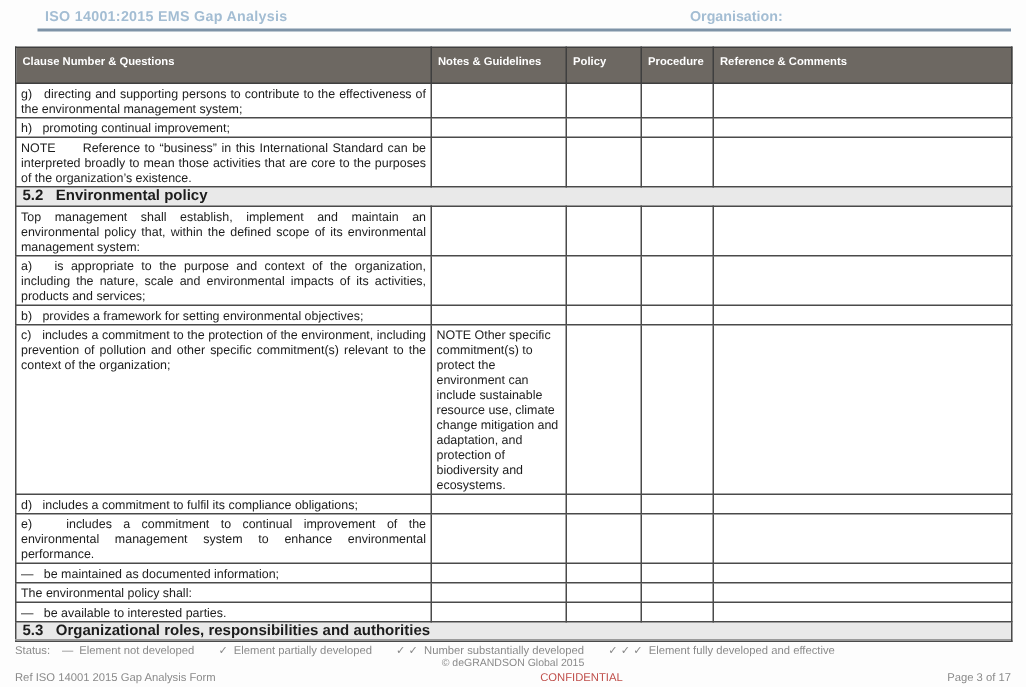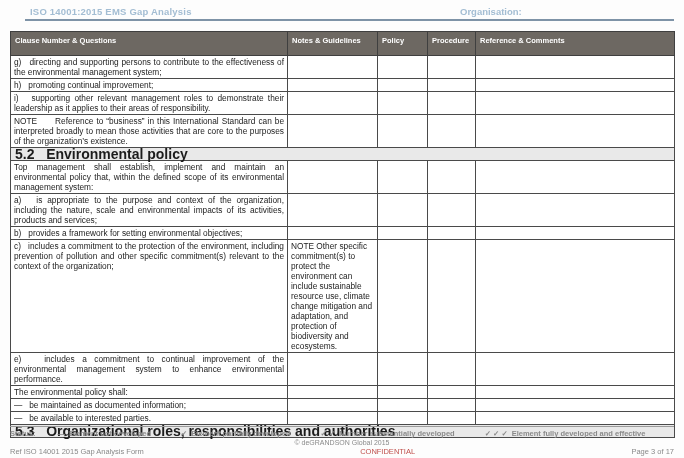--- a/index.html
+++ b/index.html
@@ -37,29 +37,29 @@
     border: 1px solid #3f3f3f; padding: 4px 4px; height: 24px; vertical-align: top;
   }
   table.gap td {
     border: 1px solid #4a4a4a;
     font-size: 8.3px; line-height: 10px; color: #1c1c1c;
     padding: 1px 3px; vertical-align: top; background: #ffffff;
   }
   td.q-cell { text-align: justify; }
   td.notes-cell { font-size: 6px; line-height: 8px; color: #333; padding: 2px 3px; }
   tr.section-row td {
-    background: #e9e9e9; font-weight: bold; font-size: 14px; padding: 1px 4px; margin-top: 48px;
+    background: #e9e9e9; font-weight: bold; font-size: 10px; padding: 1px 4px; margin-top: 48px;
   }
 
   
   .doc-footer { position: absolute; left: 10px; right: 10px; bottom: 2px; }
   .footer-rule { height: 1px; background: #9a9a9a; margin-bottom: 2px; }
   .status-line {
     font-size: 7.5px; color: #8a8a8a; white-space: nowrap;
-    display: flex; align-items: baseline; gap: 16px; font-weight: bold;
+    display: flex; align-items: baseline; gap: 2px;
   }
   .status-line .lbl { margin-right: 6px; }
   .legend-item { margin-right: 14px; }
   .legend-item .marks { margin-right: 4px; }
   .copyright { text-align: center; font-size: 7px; color: #8a8a8a; margin-top: 1px; }
   .footer-bottom {
     display: flex; justify-content: space-between; align-items: baseline;
     font-size: 7.5px; color: #8a8a8a; margin-top: 1px;
   }
   .confidential { color: #bf4e4a; font-weight: normal; }
@@ -101,27 +101,20 @@
           <td></td>
         </tr>
         <tr>
           <td class="q-cell">h)&nbsp;&nbsp; promoting continual improvement;</td>
           <td class="notes-cell"></td>
           <td></td>
           <td></td>
           <td></td>
         </tr>
         <tr>
-          <td class="q-cell">i)&nbsp;&nbsp; supporting other relevant management roles to demonstrate their leadership as it applies to their areas of responsibility.</td>
-          <td class="notes-cell"></td>
-          <td></td>
-          <td></td>
-          <td></td>
-        </tr>
-        <tr>
           <td class="q-cell">NOTE&nbsp;&nbsp;&nbsp;&nbsp;&nbsp;&nbsp;Reference to “business” in this International Standard can be interpreted broadly to mean those activities that are core to the purposes of the organization’s existence.</td>
           <td class="notes-cell"></td>
           <td></td>
           <td></td>
           <td></td>
         </tr>
         <tr class="section-row">
           <td colspan="5">5.2&nbsp;&nbsp; Environmental policy</td>
         </tr>
         <tr>
@@ -146,35 +139,42 @@
           <td></td>
         </tr>
         <tr>
           <td class="q-cell">c)&nbsp;&nbsp; includes a commitment to the protection of the environment, including prevention of pollution and other specific commitment(s) relevant to the context of the organization;</td>
           <td class="notes-cell">NOTE Other specific commitment(s) to protect the environment can include sustainable resource use, climate change mitigation and adaptation, and protection of biodiversity and ecosystems.</td>
           <td></td>
           <td></td>
           <td></td>
         </tr>
         <tr>
+          <td class="q-cell">d)&nbsp;&nbsp; includes a commitment to fulfil its compliance obligations;</td>
+          <td class="notes-cell"></td>
+          <td></td>
+          <td></td>
+          <td></td>
+        </tr>
+        <tr>
           <td class="q-cell">e)&nbsp;&nbsp; includes a commitment to continual improvement of the environmental management system to enhance environmental performance.</td>
           <td class="notes-cell"></td>
           <td></td>
           <td></td>
           <td></td>
         </tr>
         <tr>
+          <td class="q-cell">—&nbsp;&nbsp; be maintained as documented information;</td>
+          <td class="notes-cell"></td>
+          <td></td>
+          <td></td>
+          <td></td>
+        </tr>
+        <tr>
           <td class="q-cell">The environmental policy shall:</td>
-          <td class="notes-cell"></td>
-          <td></td>
-          <td></td>
-          <td></td>
-        </tr>
-        <tr>
-          <td class="q-cell">—&nbsp;&nbsp; be maintained as documented information;</td>
           <td class="notes-cell"></td>
           <td></td>
           <td></td>
           <td></td>
         </tr>
         <tr>
           <td class="q-cell">—&nbsp;&nbsp; be available to interested parties.</td>
           <td class="notes-cell"></td>
           <td></td>
           <td></td>

